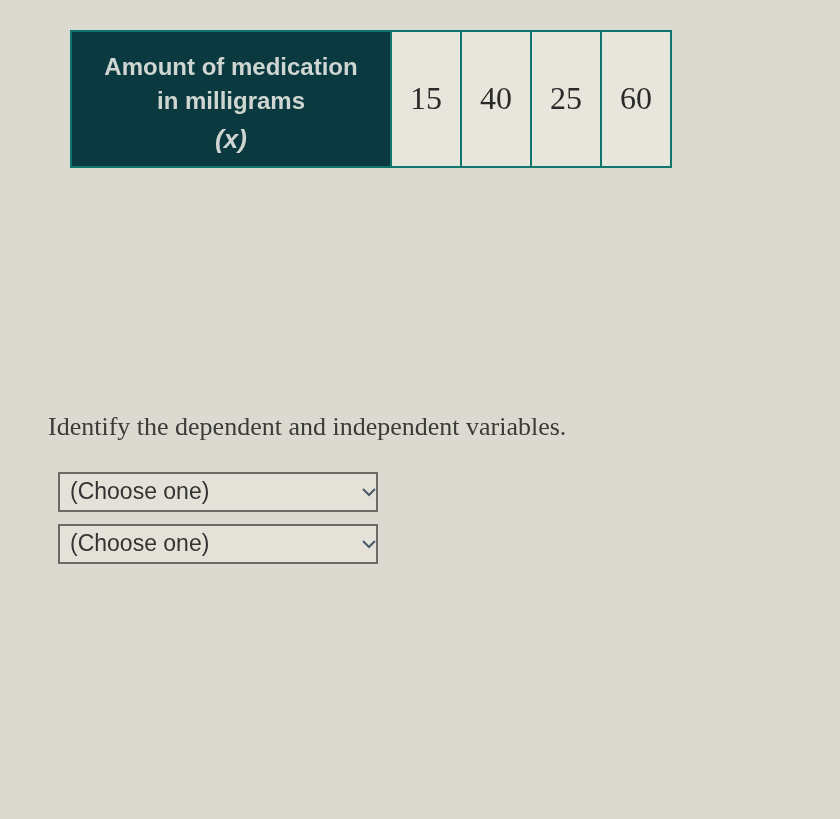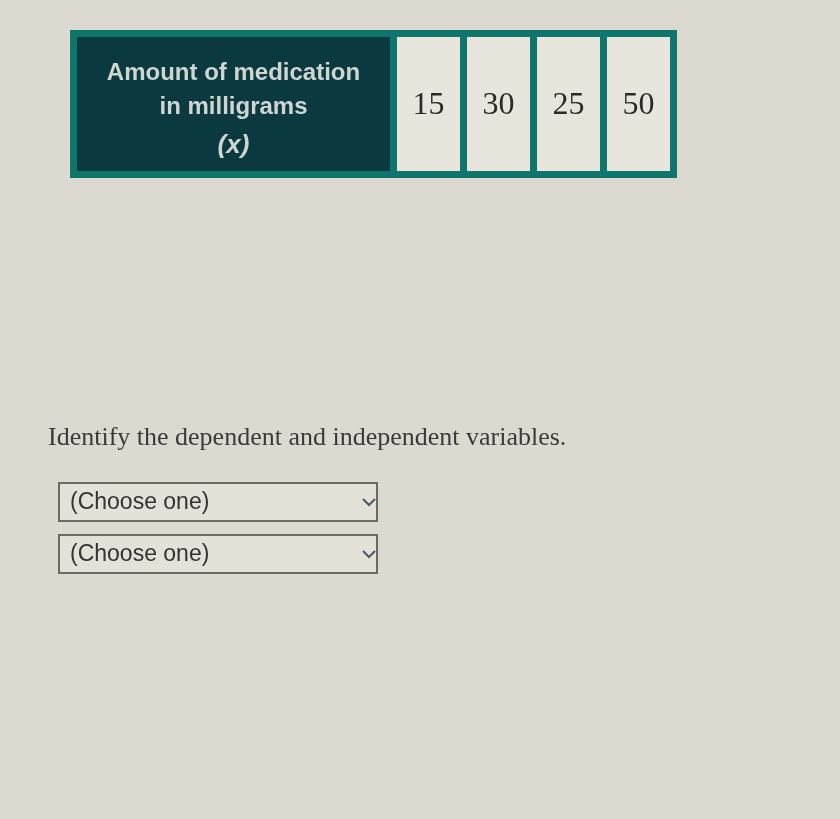--- a/index.html
+++ b/index.html
@@ -17,21 +17,21 @@
     }
     .table-wrap {
       display: inline-block;
       margin-top: 10px;
       margin-left: 30px;
     }
     table {
       border-collapse: collapse;
     }
     td, th {
-      border: 7px solid #0f766e;
+      border: 2px solid #0f766e;
       text-align: center;
     }
     .header-cell {
       background: #0a3a3f;
       color: #cfd6d2;
       font-weight: bold;
       width: 320px;
       padding: 18px 10px 8px 10px;
       line-height: 1.4;
       font-size: 24px;
@@ -100,23 +100,23 @@
 <div class="table-wrap">
   <table>
     <tbody>
         <tr>
       <th class="header-cell">
         <div>Amount of medication</div>
         <div>in milligrams</div>
         <div class="var">(x)</div>
       </th>
       <td class="data-cell">15</td>
-      <td class="data-cell">30</td>
+      <td class="data-cell">40</td>
       <td class="data-cell">25</td>
-      <td class="data-cell">50</td>
+      <td class="data-cell">60</td>
     </tr>
   </tbody>
     </table>
 </div>
 
 <div class="question">Identify the dependent and independent variables.</div>
 
 <div class="form-rows">
   <div class="form-row">
     <div class="select-box">

